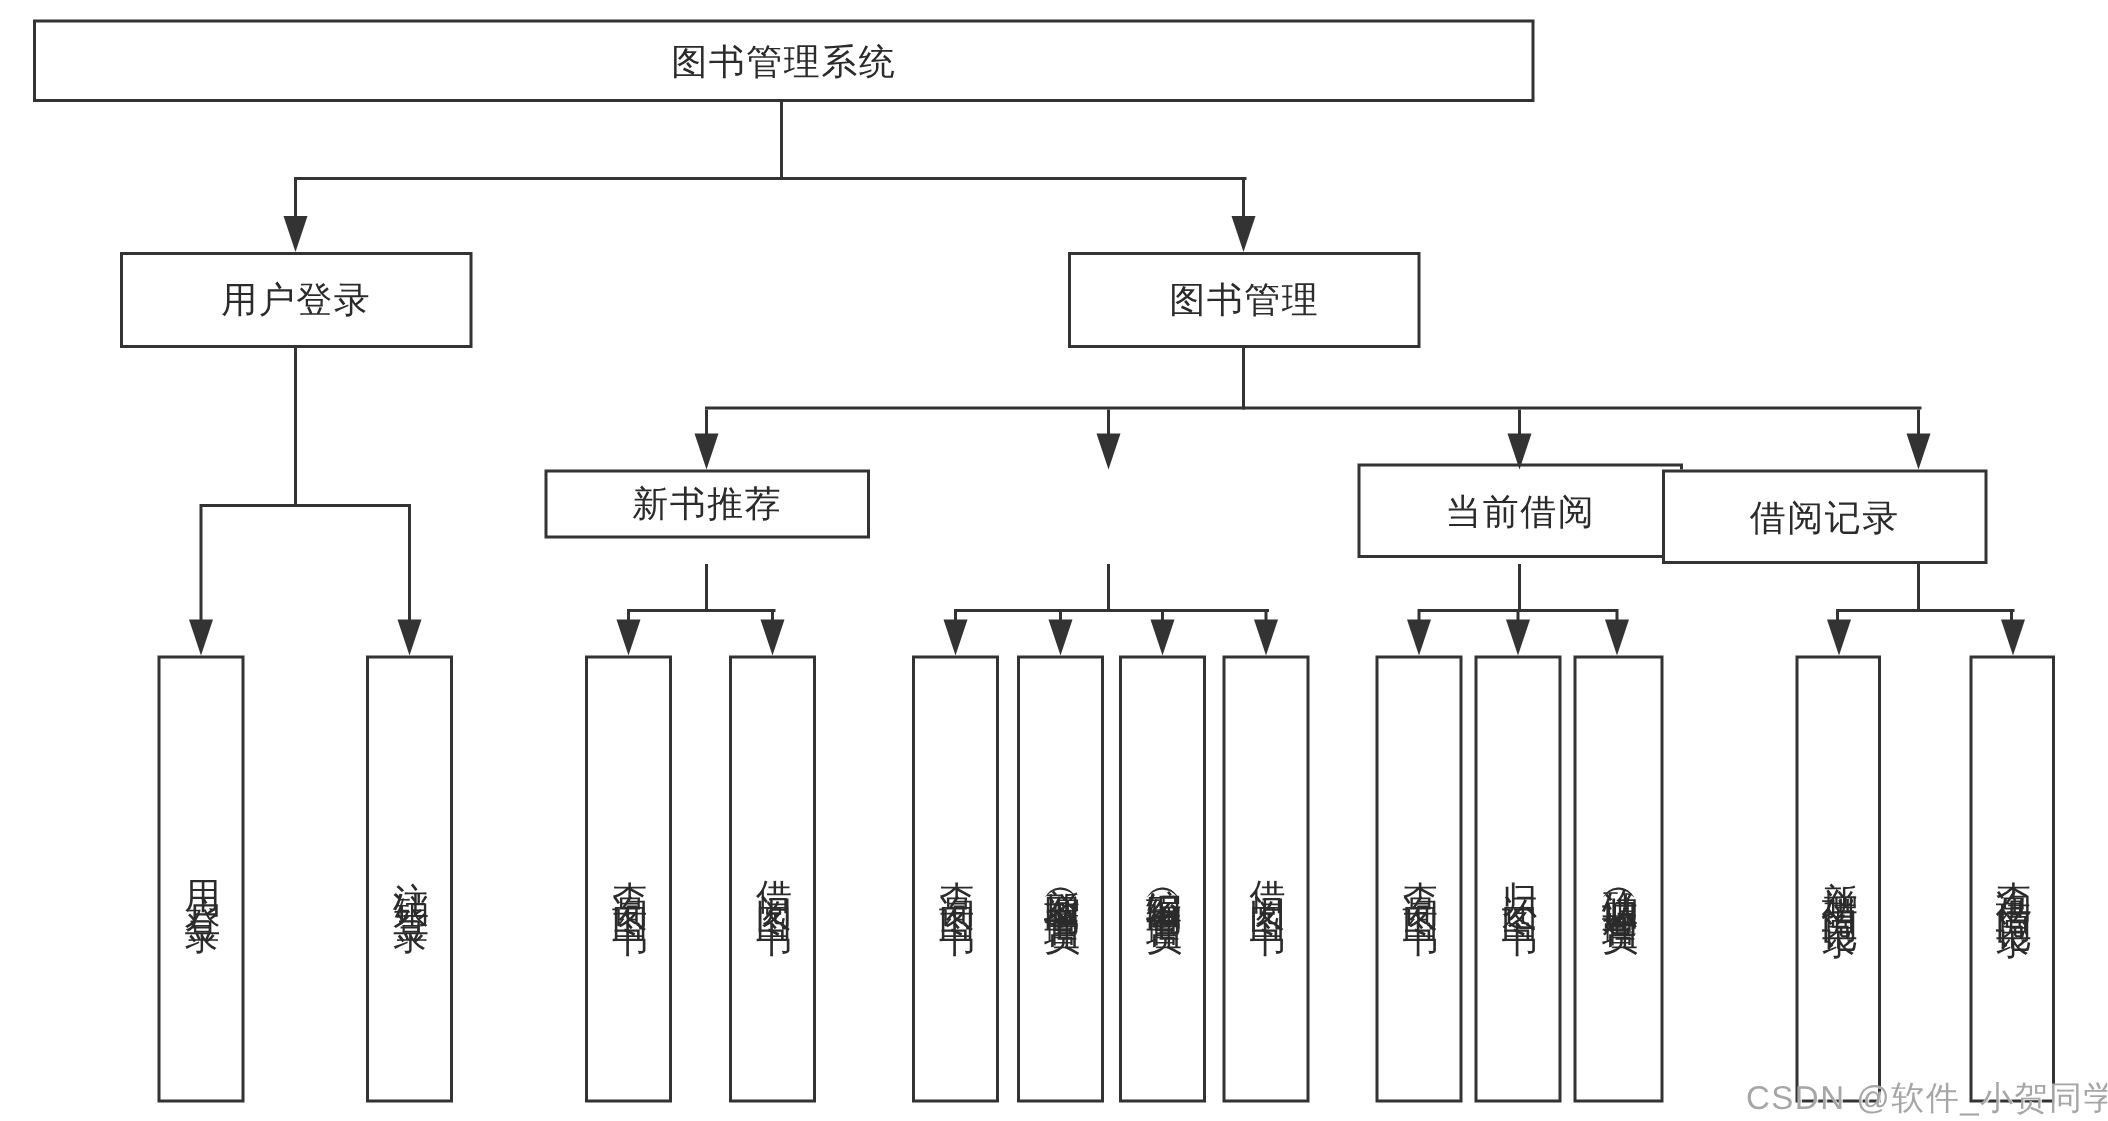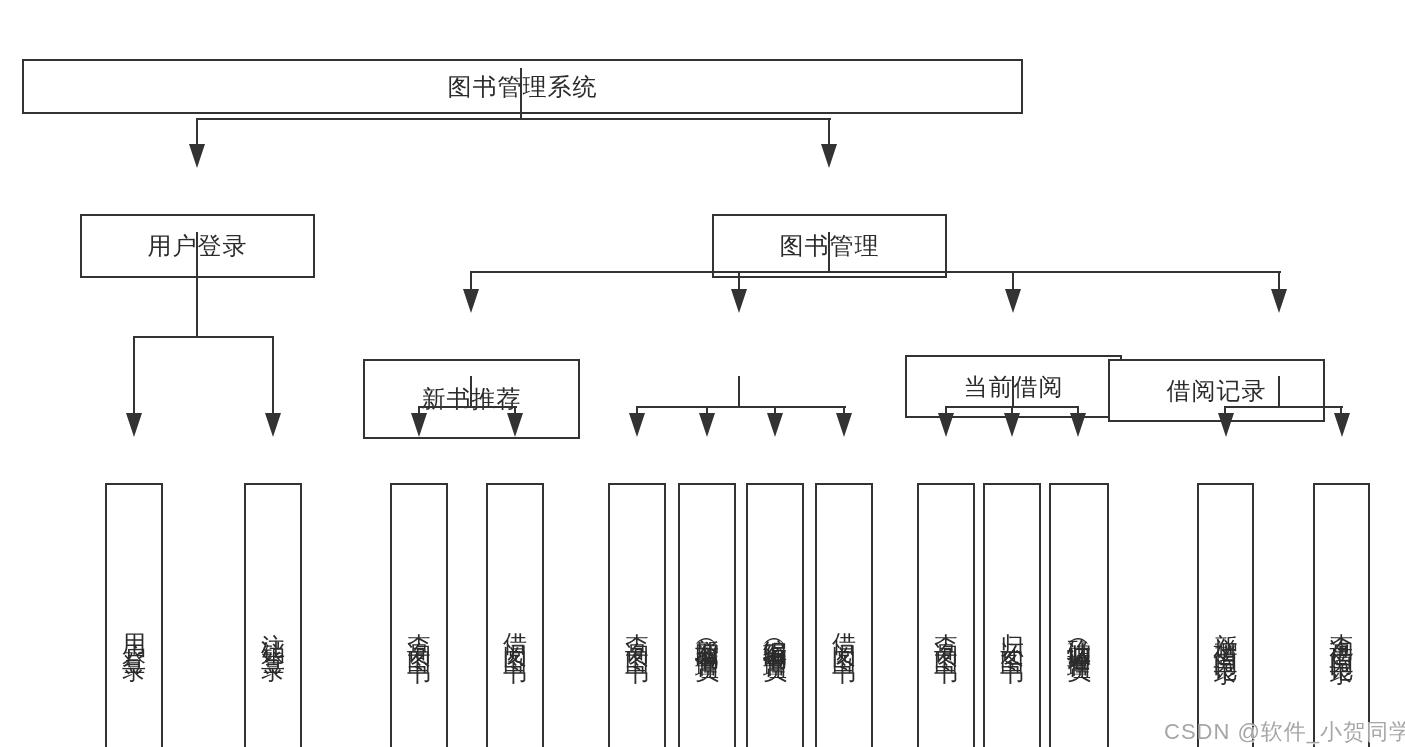--- a/index.html
+++ b/index.html
@@ -17,21 +17,20 @@
     font-family:"Liberation Sans","DejaVu Sans",sans-serif;
   }
   .node{
     position:absolute;
     box-sizing:border-box;
     border:2px solid var(--line);
     background:#fff;
     display:flex;
     align-items:center;
     justify-content:center;
-    margin-top:46px;
   }
   .hlabel{
     color:var(--text);
     font-size:24px;
     letter-spacing:1px;
     white-space:nowrap;
   }
   .vlabel{
     color:var(--text);
     font-size:24px;
@@ -74,21 +73,21 @@
     <span class="hlabel">图书管理系统</span>
   </div>
 
   <div class="node" style="left:80px;top:168px;width:235px;height:64px">
     <span class="hlabel">用户登录</span>
   </div>
   <div class="node" style="left:712px;top:168px;width:235px;height:64px">
     <span class="hlabel">图书管理</span>
   </div>
 
-  <div class="node" style="left:363px;top:313px;width:217px;height:80px">
+  <div class="node" style="left:363px;top:313px;width:217px;height:46px">
     <span class="hlabel">新书推荐</span>
   </div>
   <div class="node" style="left:905px;top:309px;width:217px;height:63px">
     <span class="hlabel">当前借阅</span>
   </div>
   <div class="node" style="left:1108px;top:313px;width:217px;height:63px">
     <span class="hlabel">借阅记录</span>
   </div>
 
   <div class="node" style="left:105px;top:437px;width:58px;height:298px">

